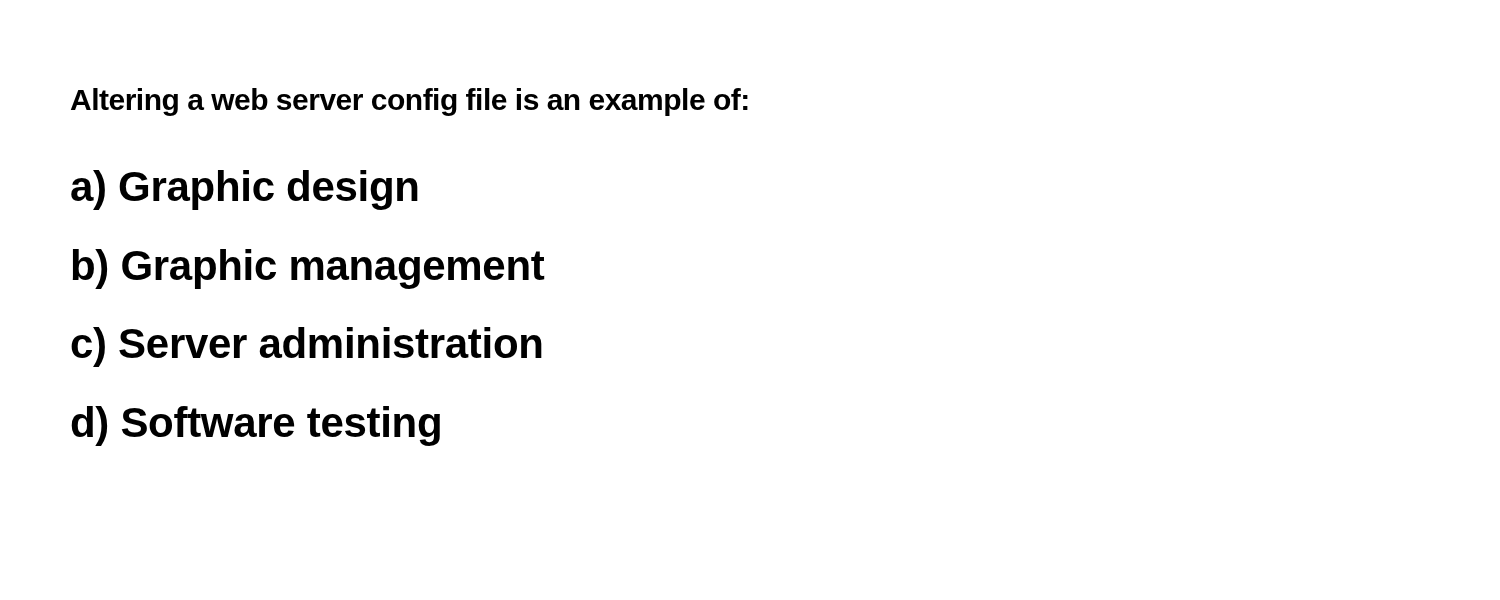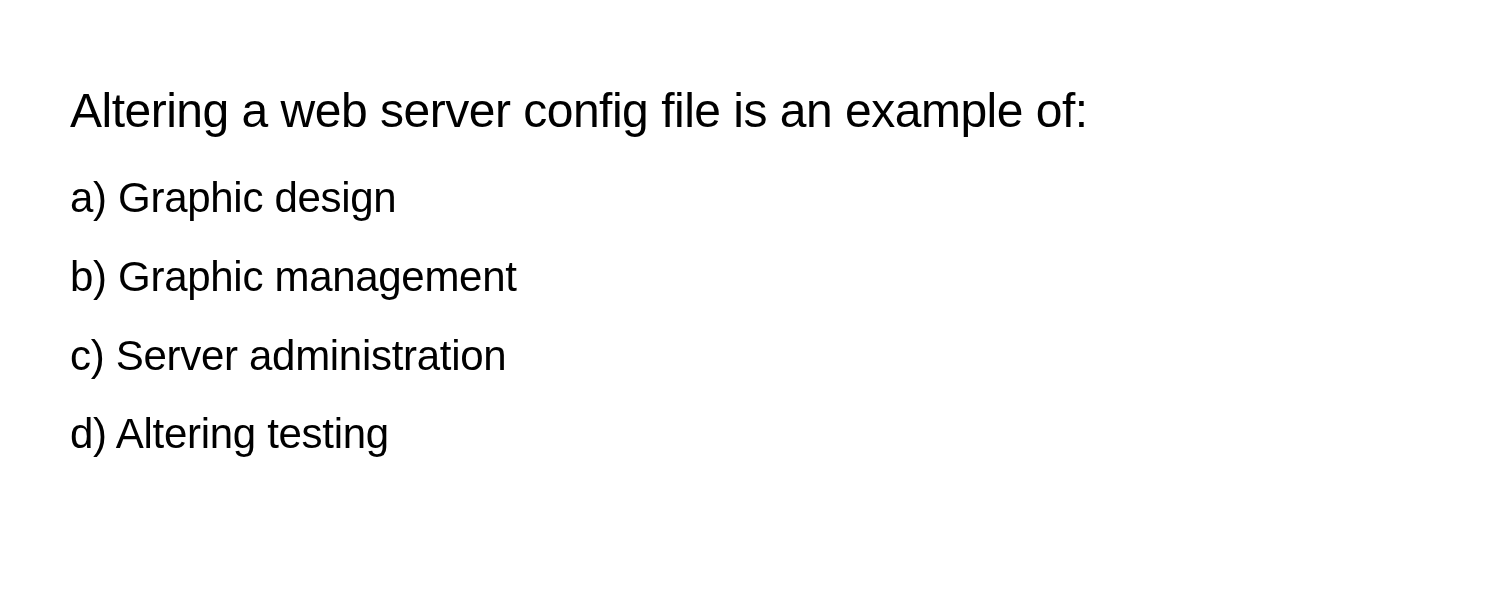--- a/index.html
+++ b/index.html
@@ -9,35 +9,35 @@
     }
     body {
       width: 1500px;
       height: 600px;
       background: #ffffff;
       font-family: -apple-system, BlinkMacSystemFont, "Segoe UI", Helvetica, Arial, sans-serif;
       color: #000000;
       padding: 80px 70px 0 70px;
     }
     .question {
-      font-size: 48px;
-      font-weight: 400;
+      font-size: 30px;
+      font-weight: 700;
       line-height: 1.3;
-      margin-bottom: 28px;
+      margin-bottom: 40px;
       letter-spacing: -0.5px;
     }
     .option {
       font-size: 42px;
-      font-weight: 400;
+      font-weight: 700;
       line-height: 1.35;
       margin-bottom: 22px;
       letter-spacing: -0.3px;
     }
   </style>
 </head>
 <body>
 
 <div class="question">Altering a web server config file is an example of:</div>
 
 <div class="option">a) Graphic design</div>
 <div class="option">b) Graphic management</div>
 <div class="option">c) Server administration</div>
-<div class="option">d) Altering testing</div>
+<div class="option">d) Software testing</div>
 
 </body></html>

